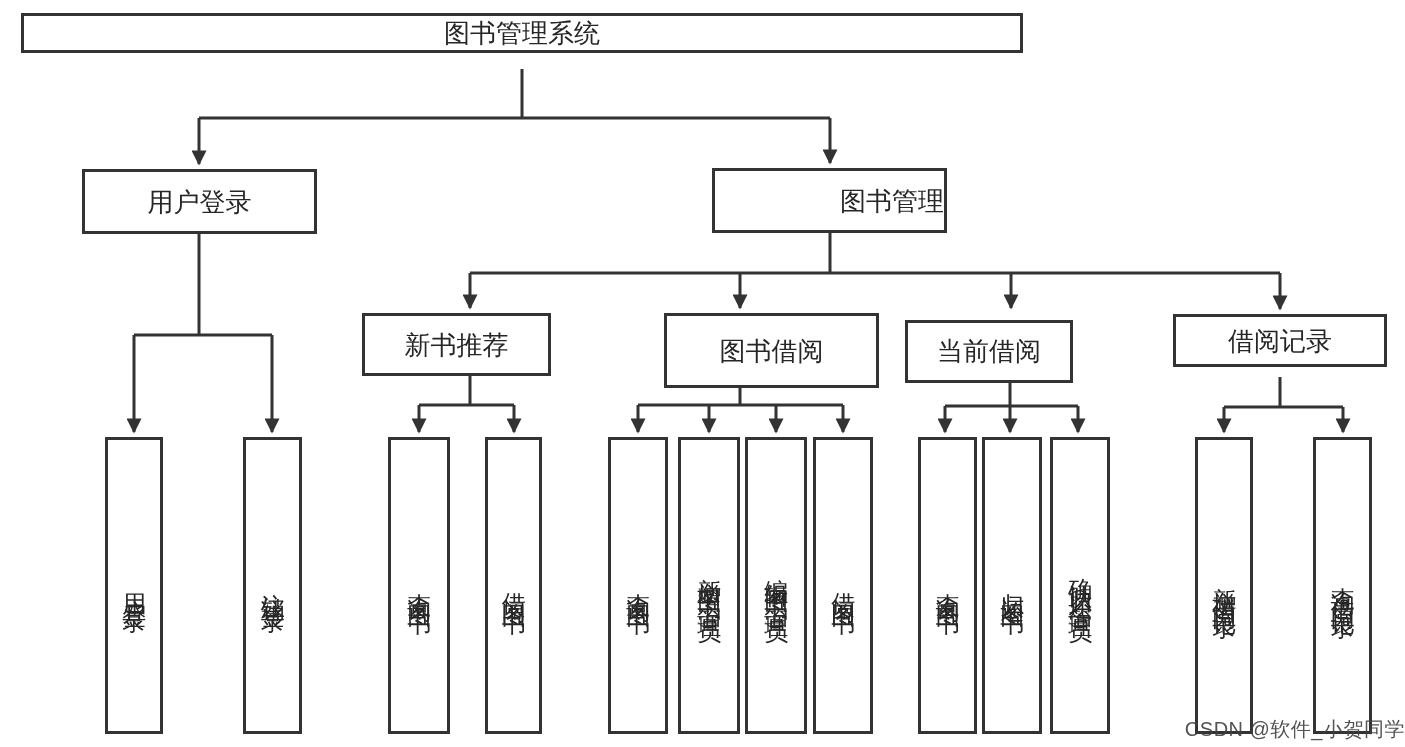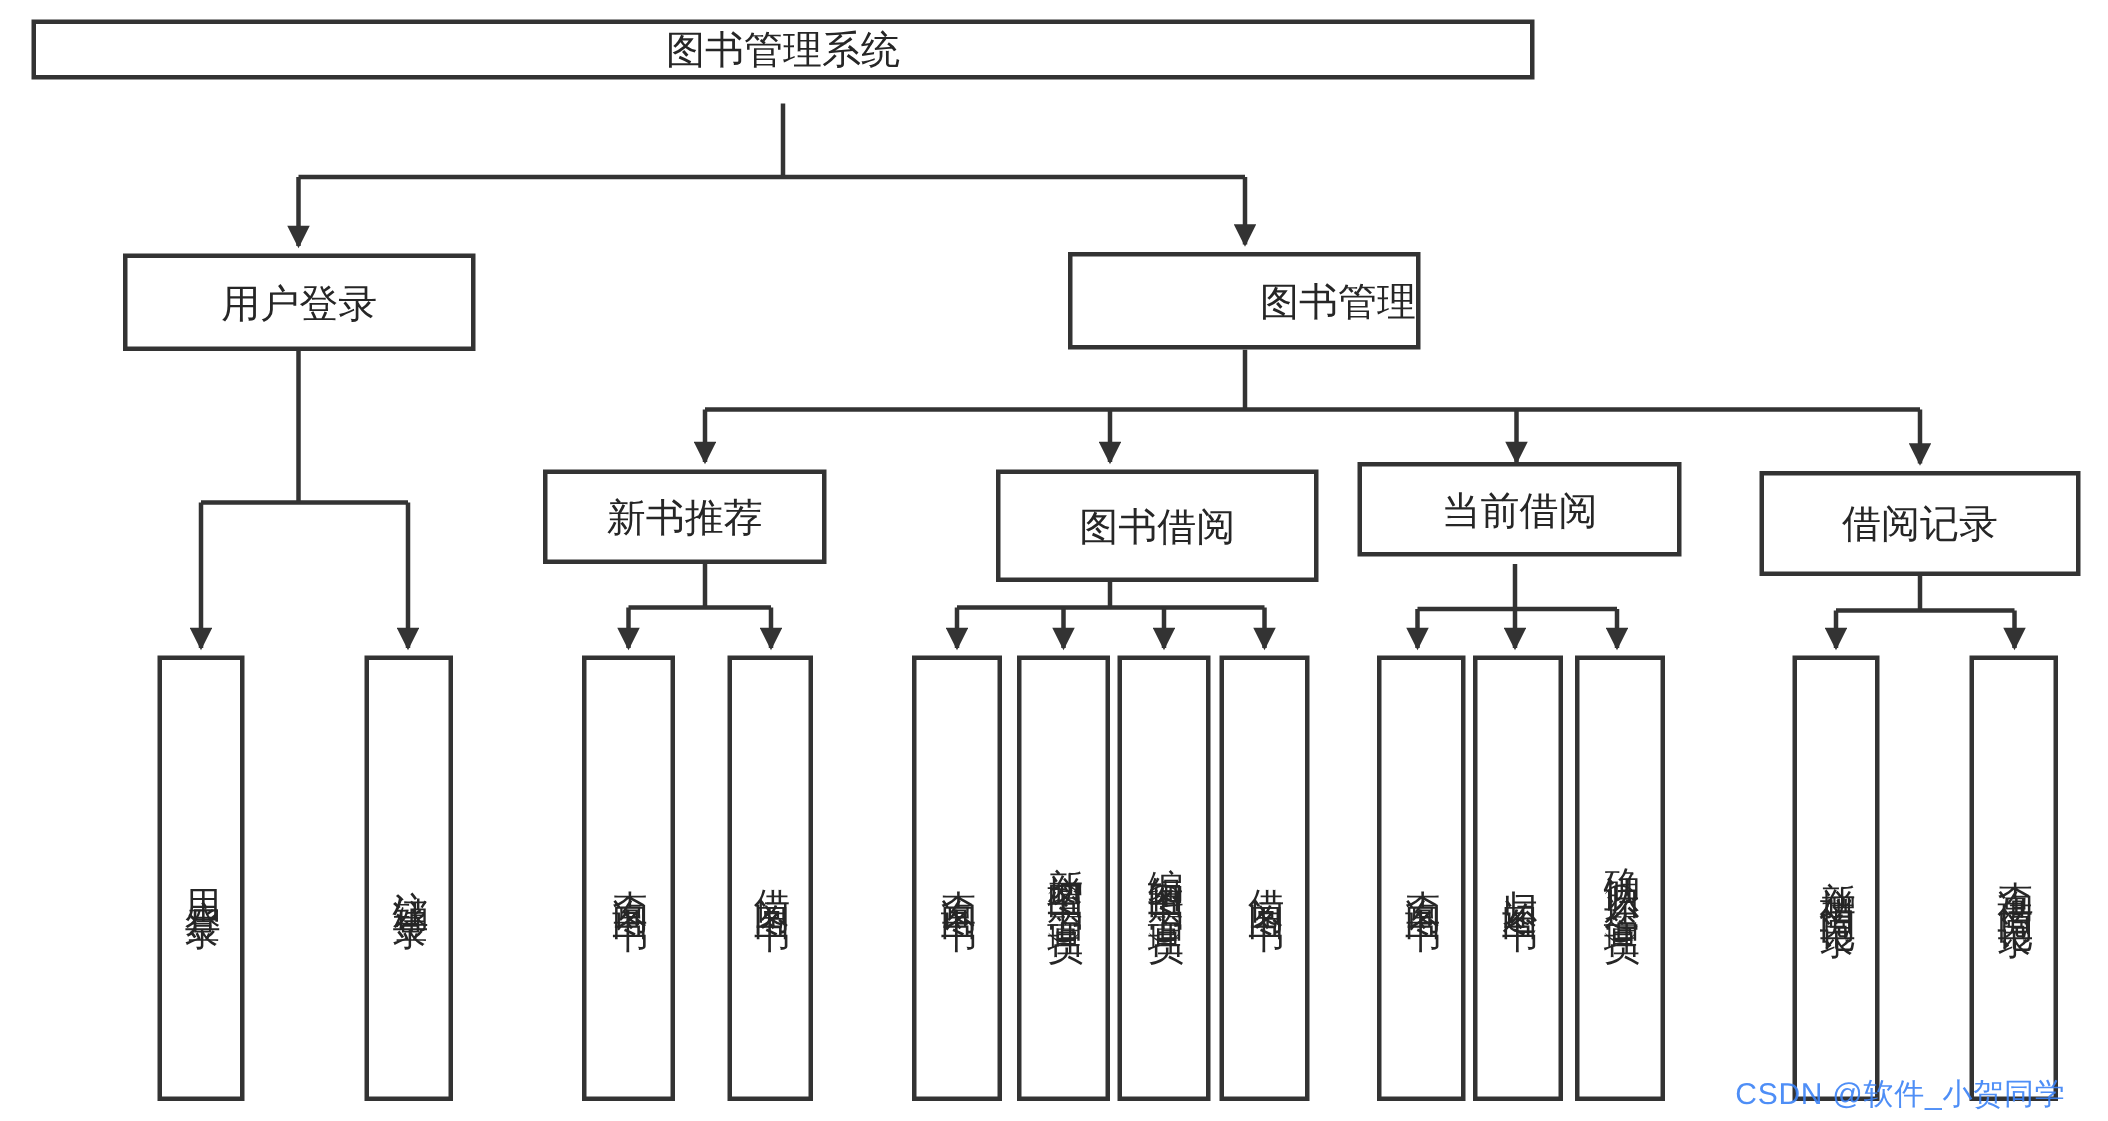--- a/index.html
+++ b/index.html
@@ -32,25 +32,25 @@
     color:#262626;
     font-size:24px;
     letter-spacing:6px;
     writing-mode:vertical-rl;
     text-orientation:mixed;
     line-height:1.1;
     max-height:288px;
   }
   .watermark{
     position:absolute;
-    right:28px;
+    right:0;
     bottom:4px;
     z-index:10;
     font-size:20px;
-    color:#3b82f6;
+    color:#404040;
     opacity:0.9;
     letter-spacing:0.5px;
     white-space:nowrap;
   }
 </style>
 </head>
 <body>
 
 <div class="stage">
 
@@ -114,24 +114,24 @@
   <div class="box" style="left:712px;top:168px;width:235px;height:65px;justify-content:flex-end;">
     <span class="node-label">图书管理</span>
   </div>
 
   <div class="box" style="left:362px;top:313px;width:189px;height:63px;">
     <span class="node-label">新书推荐</span>
   </div>
   <div class="box" style="left:664px;top:313px;width:215px;height:75px;align-items:center;">
     <span class="node-label">图书借阅</span>
   </div>
-  <div class="box" style="left:905px;top:308px;width:216px;height:63px;">
+  <div class="box" style="left:905px;top:320px;width:168px;height:63px;font-family:Liberation Serif, serif;">
     <span class="node-label">当前借阅</span>
   </div>
-  <div class="box" style="left:1173px;top:314px;width:214px;height:70px;">
+  <div class="box" style="left:1173px;top:314px;width:214px;height:53px;">
     <span class="node-label">借阅记录</span>
   </div>
 
   <div class="box" style="left:105px;top:437px;width:58px;height:297px;">
     <span class="leaf-label">用户登录</span>
   </div>
   <div class="box" style="left:243px;top:437px;width:59px;height:297px;">
     <span class="leaf-label">注销登录</span>
   </div>
 

